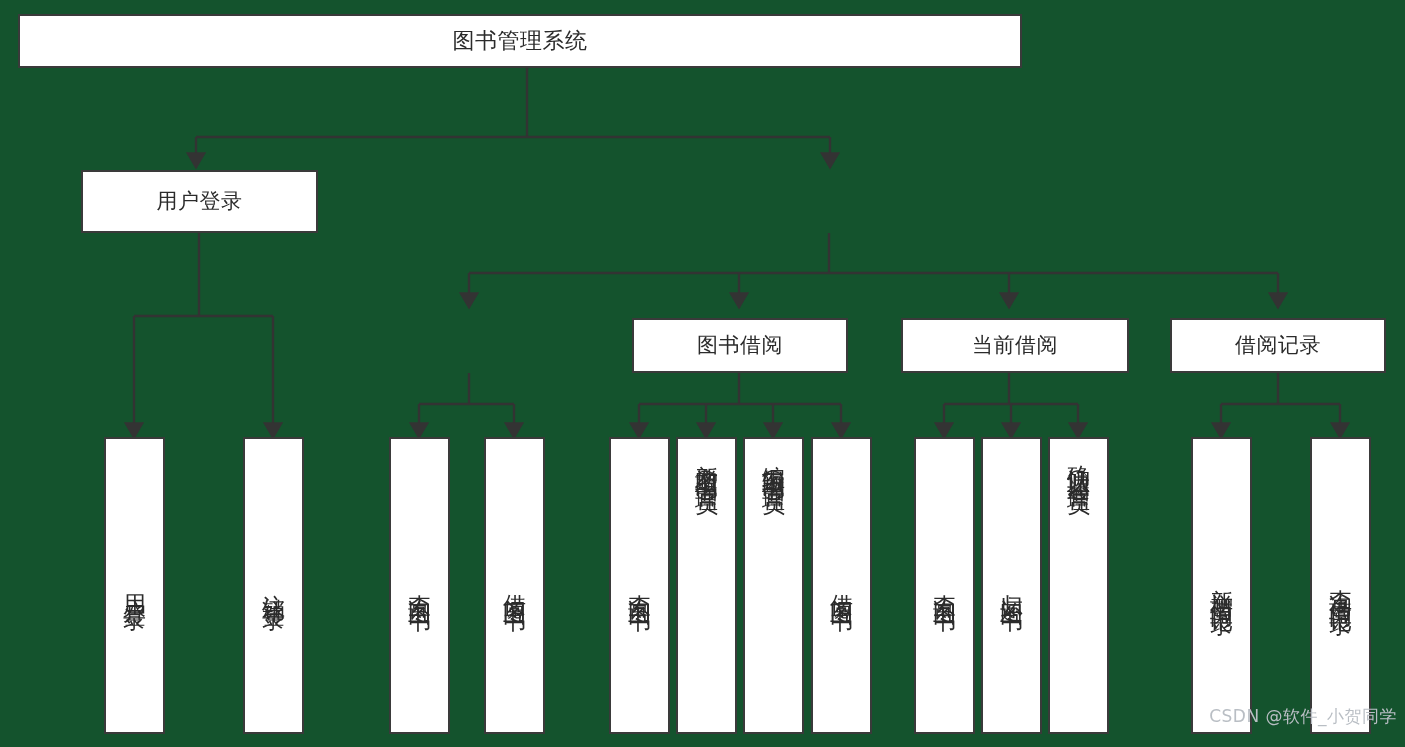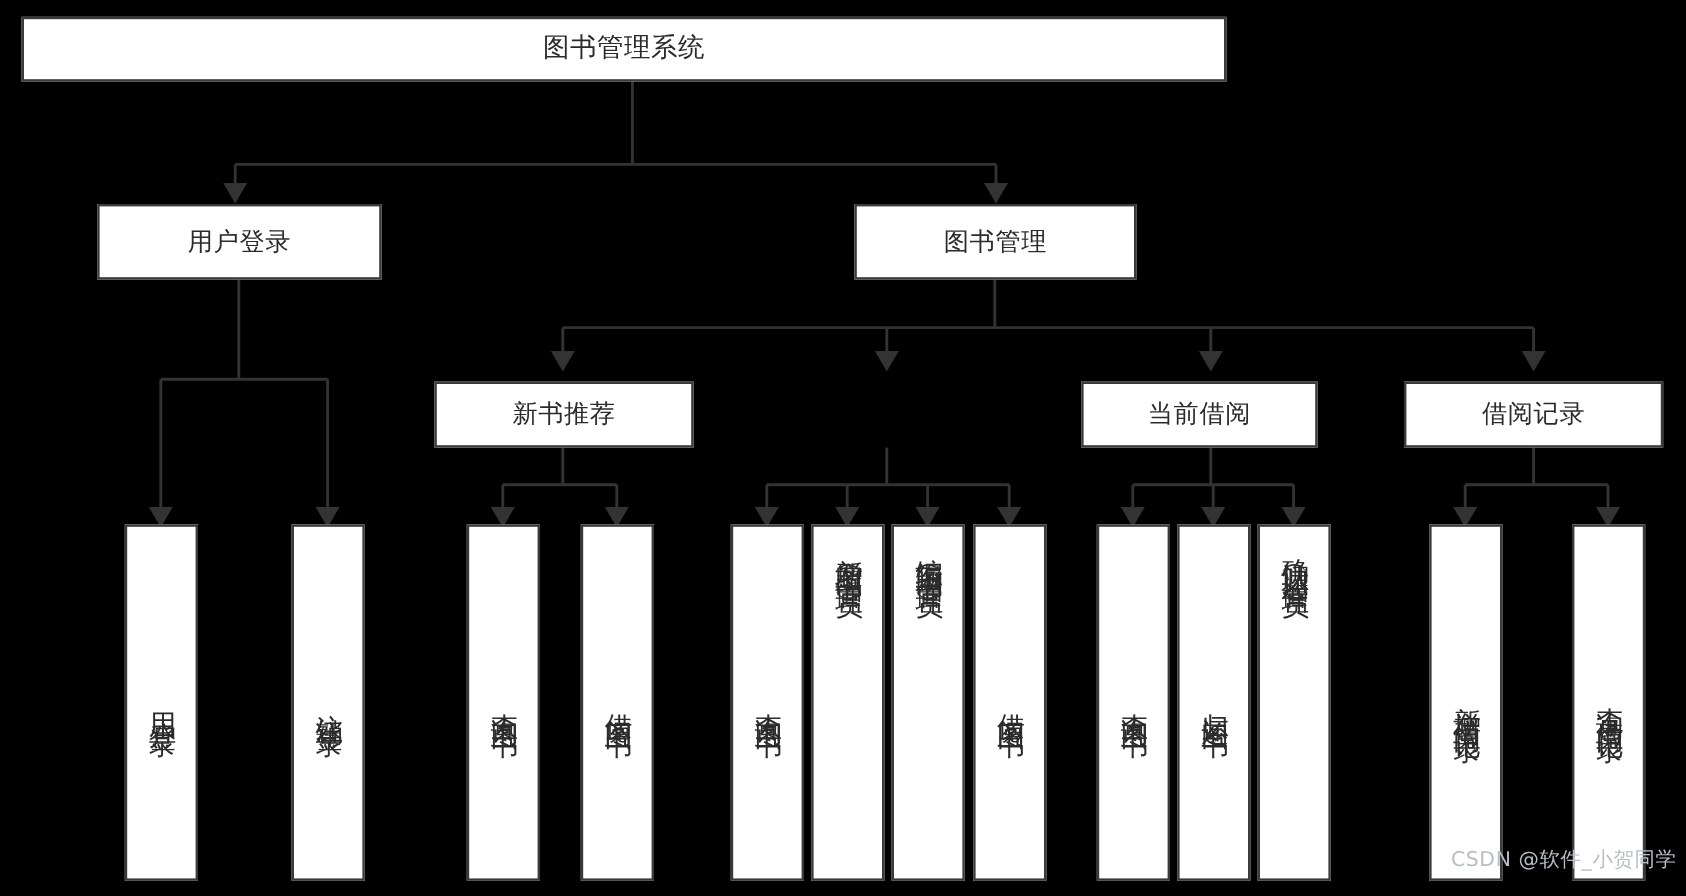--- a/index.html
+++ b/index.html
@@ -8,21 +8,21 @@
     padding: 0;
     background: #ffffff;
   }
   body {
     font-family: "DejaVu Sans", "Liberation Sans", sans-serif;
   }
   #diagram-root {
     position: relative;
     width: 1405px;
     height: 747px;
-    background: #000000;
+    background: #14532d;
     overflow: hidden;
   }
   #edge-layer {
     position: absolute;
     left: 0;
     top: 0;
     width: 1405px;
     height: 747px;
     pointer-events: none;
   }
@@ -140,28 +140,25 @@
     </g>
   </svg>
 
   <div class="node root" style="left:18px; top:14px; width:1004px; height:54px;">
     <span class="label">图书管理系统</span>
   </div>
 
   <div class="node branch" style="left:81px; top:170px; width:237px; height:63px;">
     <span class="label">用户登录</span>
   </div>
-  <div class="node branch" style="left:712px; top:170px; width:235px; height:63px;">
-    <span class="label">图书管理</span>
-  </div>
-
-  <div class="node branch" style="left:362px; top:318px; width:216px; height:55px;">
-    <span class="label">新书推荐</span>
-  </div>
-  <div class="node branch" style="left:901px; top:318px; width:197px; height:55px;">
+
+  <div class="node branch" style="left:632px; top:318px; width:216px; height:55px;">
+    <span class="label">图书借阅</span>
+  </div>
+  <div class="node branch" style="left:901px; top:318px; width:228px; height:55px;">
     <span class="label">当前借阅</span>
   </div>
   <div class="node branch" style="left:1170px; top:318px; width:216px; height:55px;justify-content:center;">
     <span class="label">借阅记录</span>
   </div>
 
   <div class="node leaf center" style="left:104px; top:437px; width:61px; height:297px;">
     <span class="label">用户登录</span>
   </div>
   <div class="node leaf center" style="left:243px; top:437px; width:61px; height:297px;">

